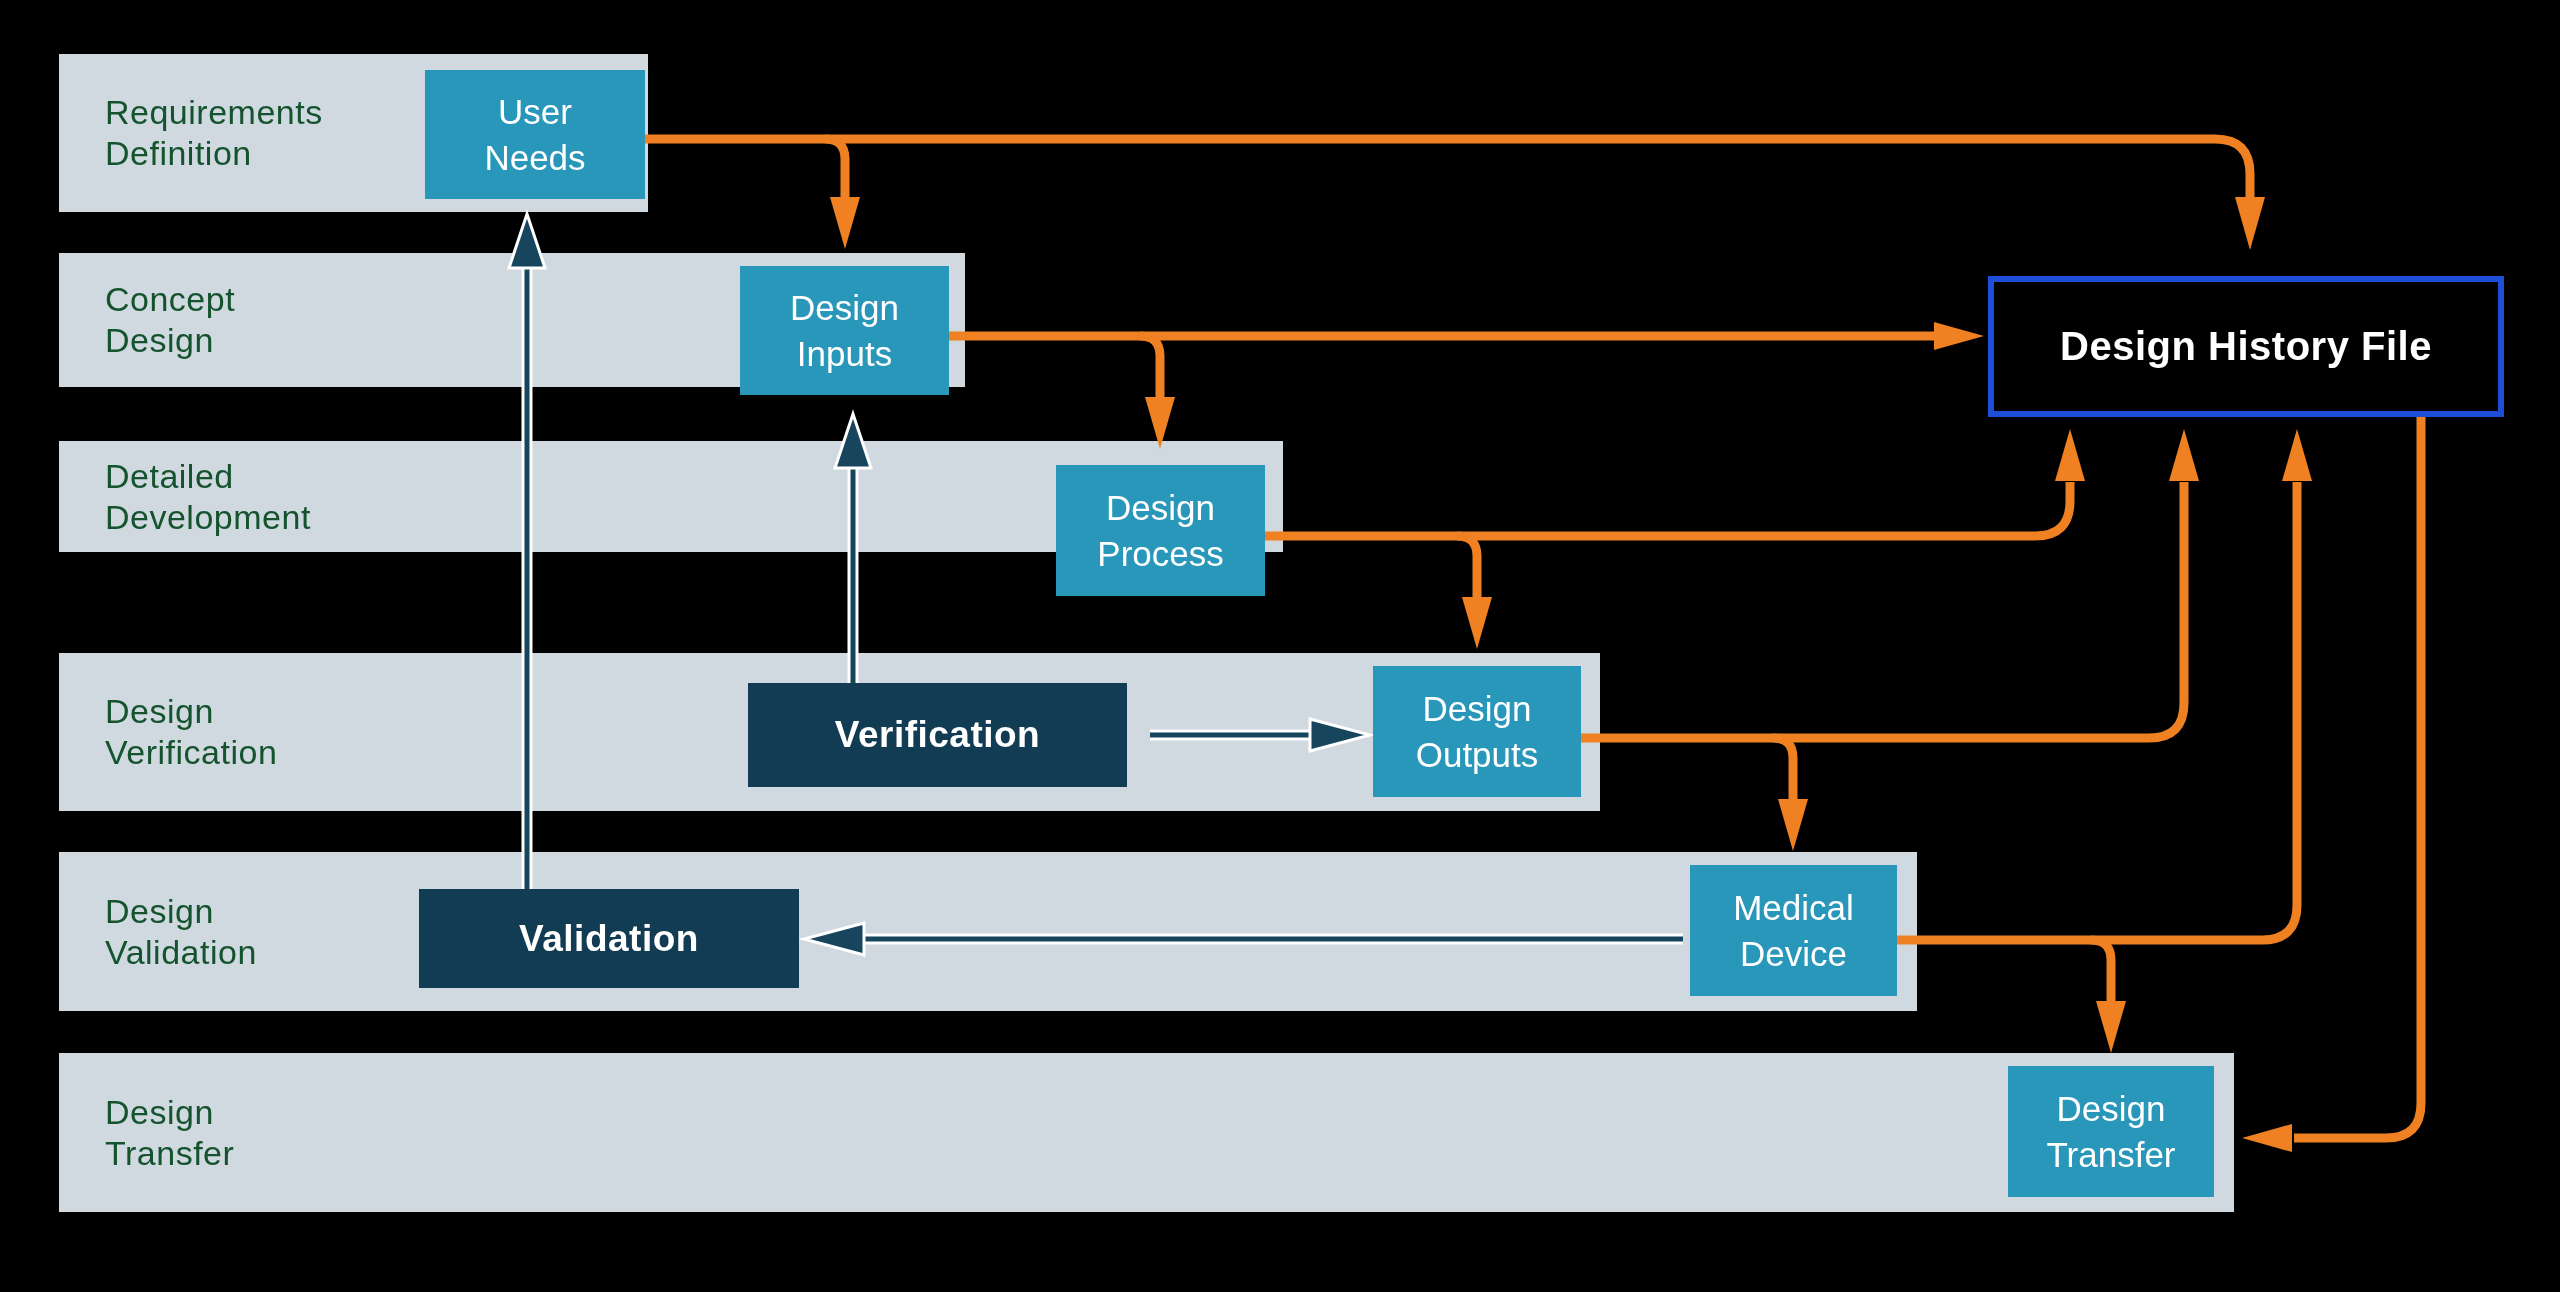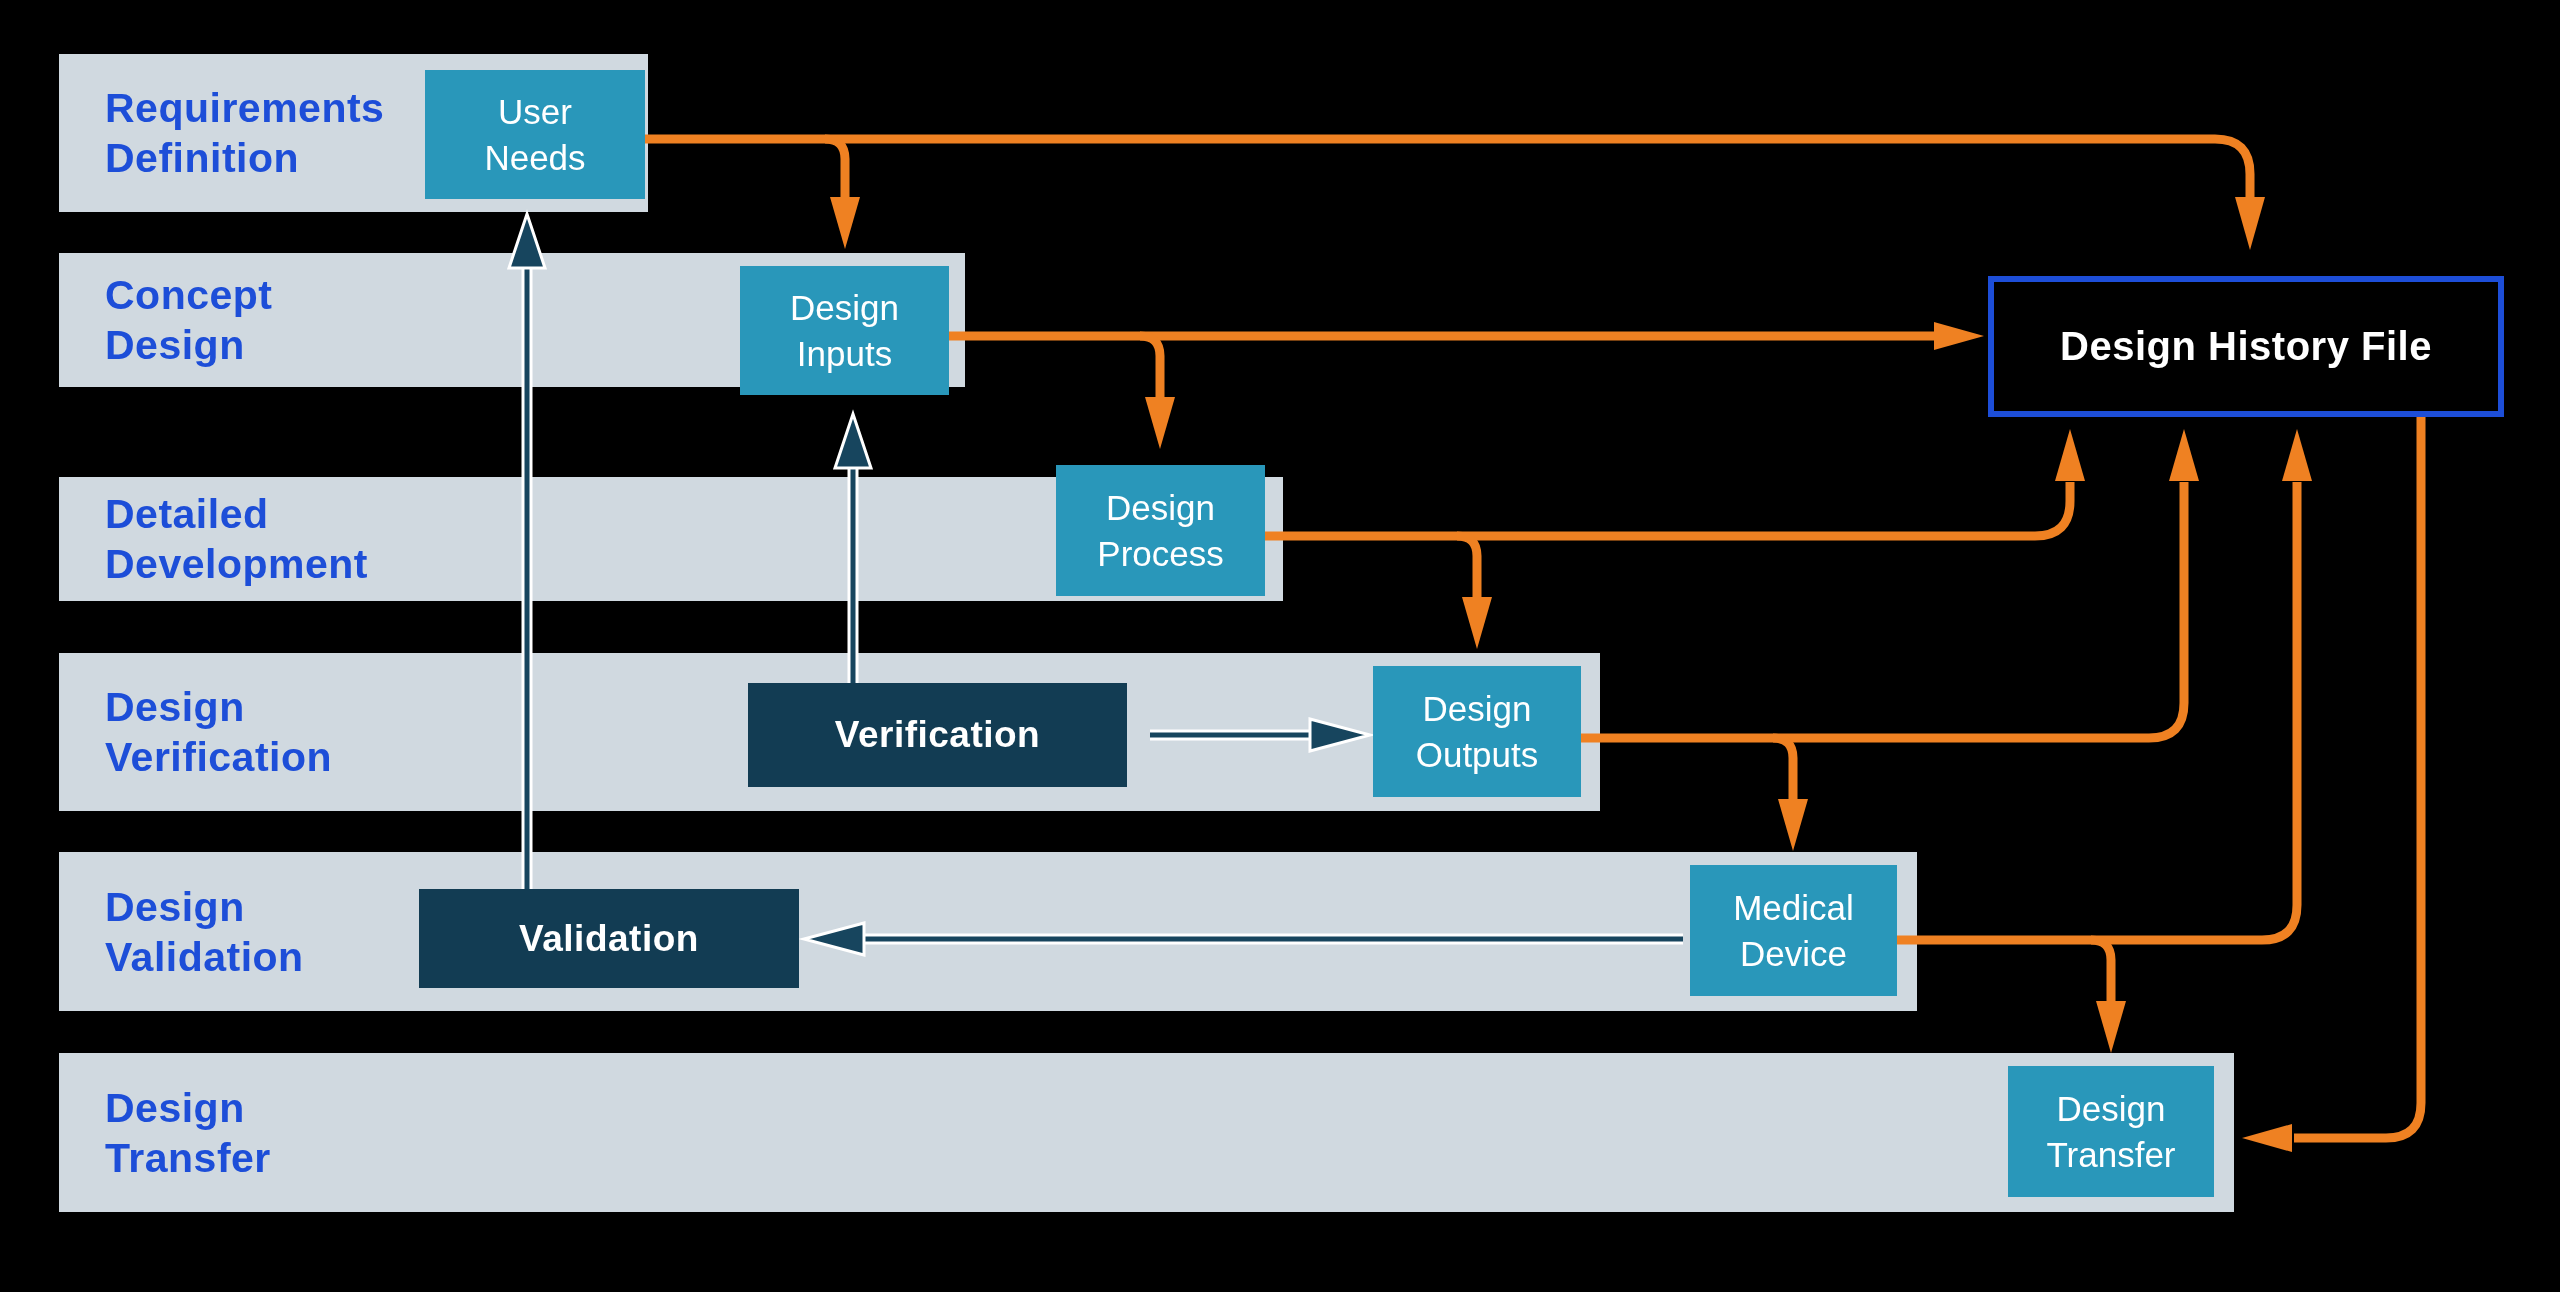--- a/index.html
+++ b/index.html
@@ -3,21 +3,21 @@
 <meta charset="utf-8">
 <style>
   html,body{margin:0;padding:0;background:#000;}
   #canvas{
     position:relative;width:2560px;height:1292px;background:#000000;
     font-family:"Liberation Sans", sans-serif;overflow:hidden;
   }
   .row-bar{position:absolute;left:59px;background:#D0D9E0;}
   .row-label{
     position:absolute;left:46px;top:50%;transform:translateY(-50%);
-    font-size:41px;font-weight:700;color:#1d4ed8;line-height:1.22;
+    font-size:34px;font-weight:400;color:#14532d;line-height:1.22;
     white-space:pre-line;letter-spacing:0.5px;
   }
   .stage-box{
     position:absolute;background:#2997BA;color:#FFFFFF;
     display:flex;align-items:center;justify-content:center;text-align:center;
     font-size:35px;font-weight:400;line-height:1.3;white-space:pre-line;
   }
   .process-box{
     position:absolute;background:#123C53;color:#FFFFFF;
     display:flex;align-items:center;justify-content:center;text-align:center;
@@ -42,21 +42,21 @@
 <div id="canvas">
 
   <div class="row-bar" style="top:54px;height:158px;width:589px;">
     <div class="row-label">Requirements
 Definition</div>
   </div>
   <div class="row-bar" style="top:253px;height:134px;width:906px;">
     <div class="row-label">Concept
 Design</div>
   </div>
-  <div class="row-bar" style="top:477px;height:124px;width:1224px;">
+  <div class="row-bar" style="top:441px;height:111px;width:1224px;">
     <div class="row-label">Detailed
 Development</div>
   </div>
   <div class="row-bar" style="top:653px;height:158px;width:1541px;">
     <div class="row-label">Design
 Verification</div>
   </div>
   <div class="row-bar" style="top:852px;height:159px;width:1858px;">
     <div class="row-label">Design
 Validation</div>

